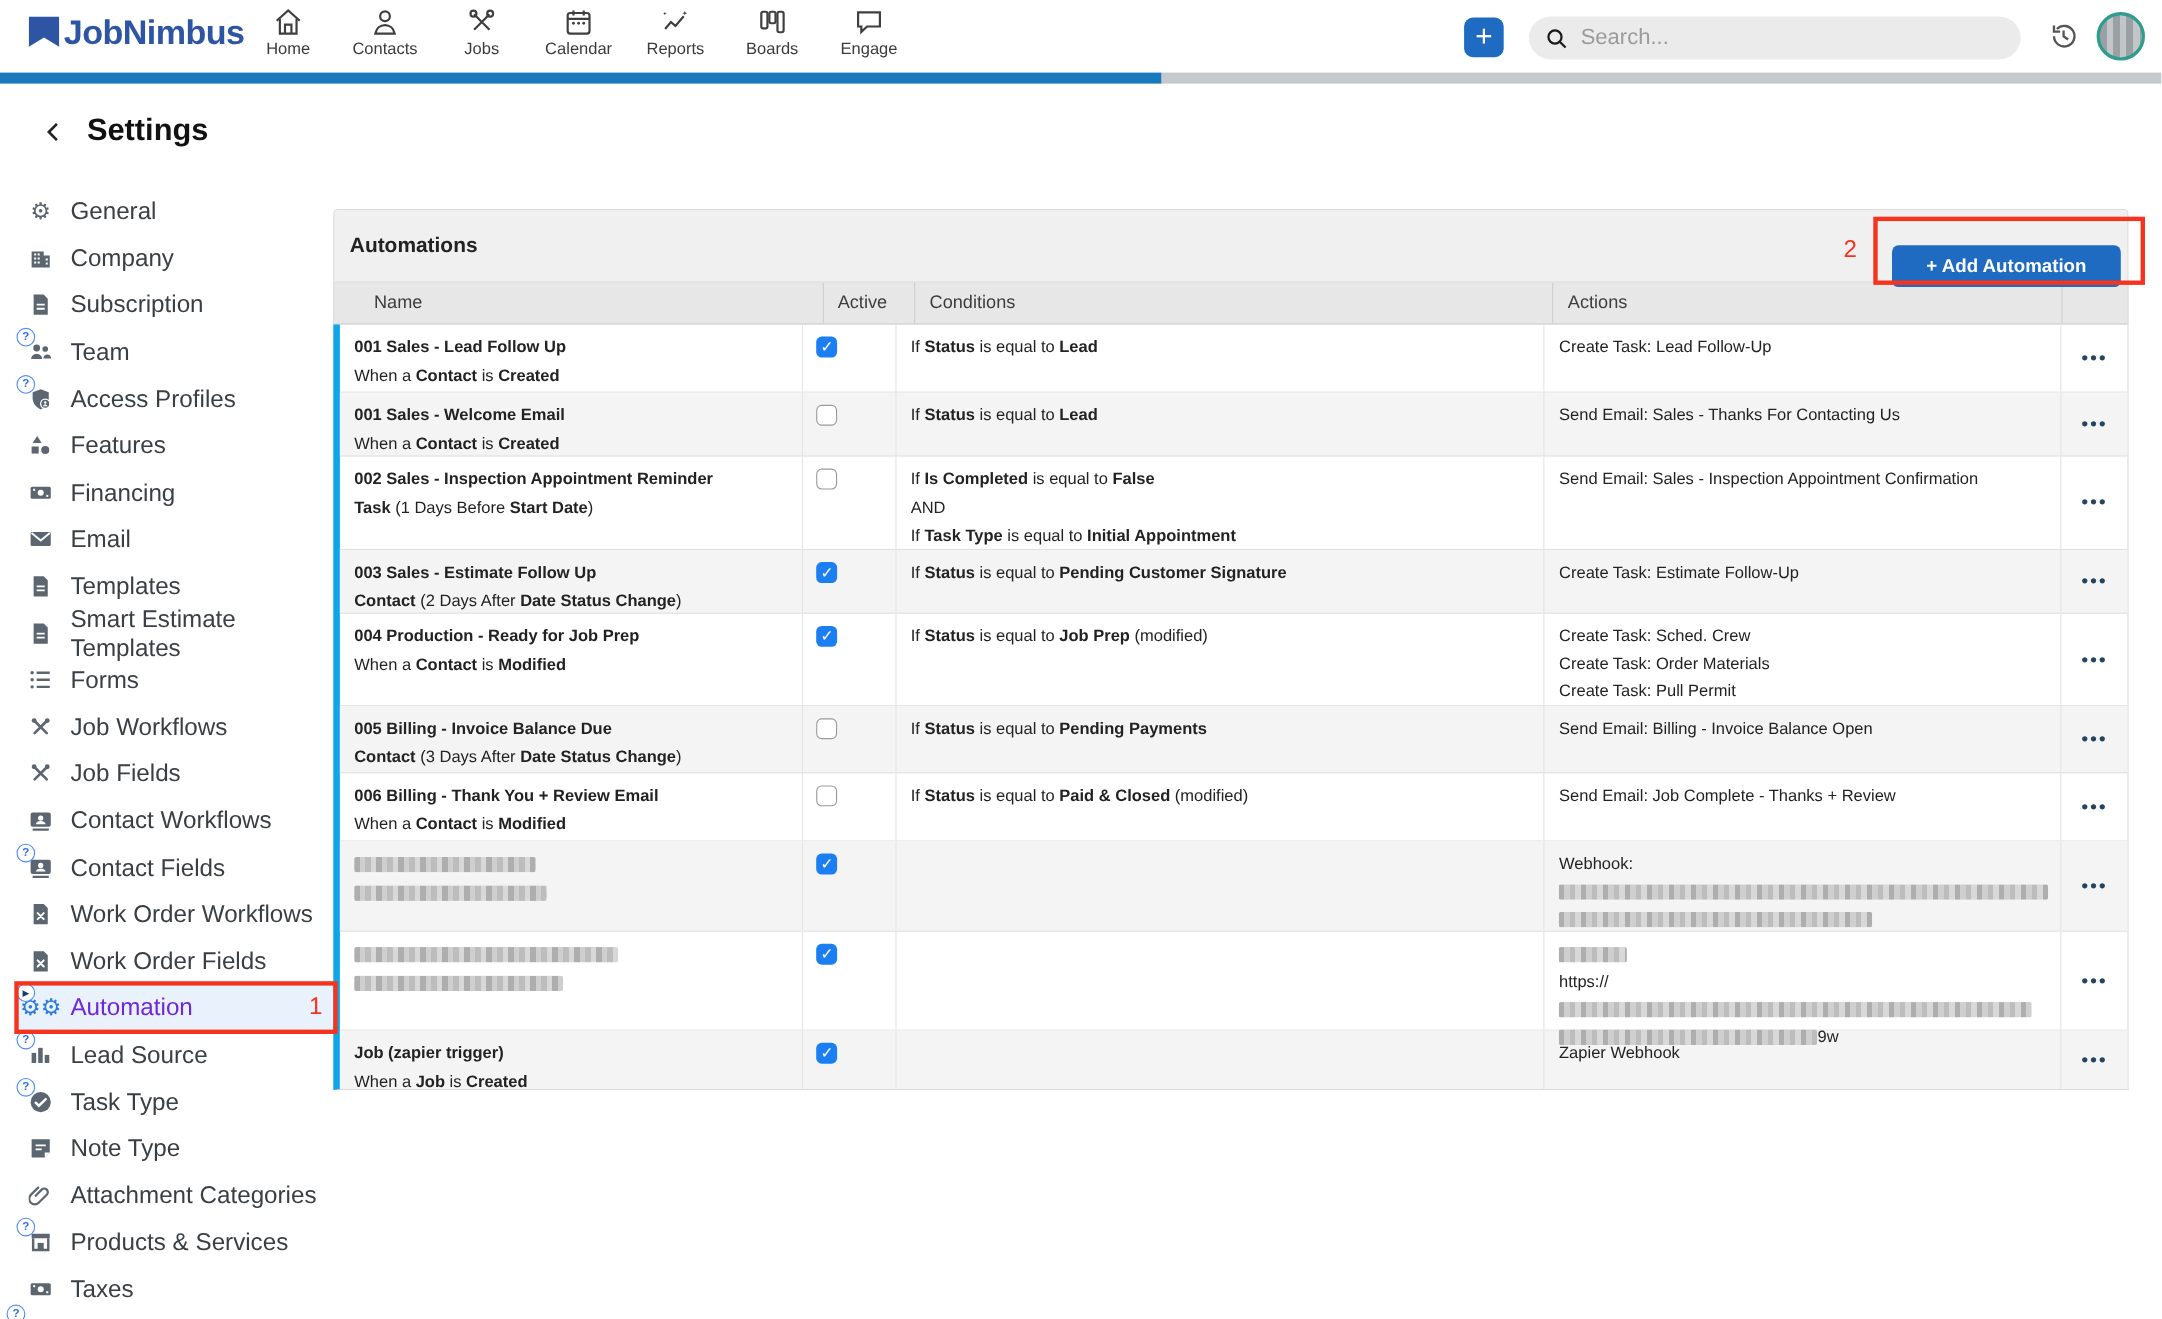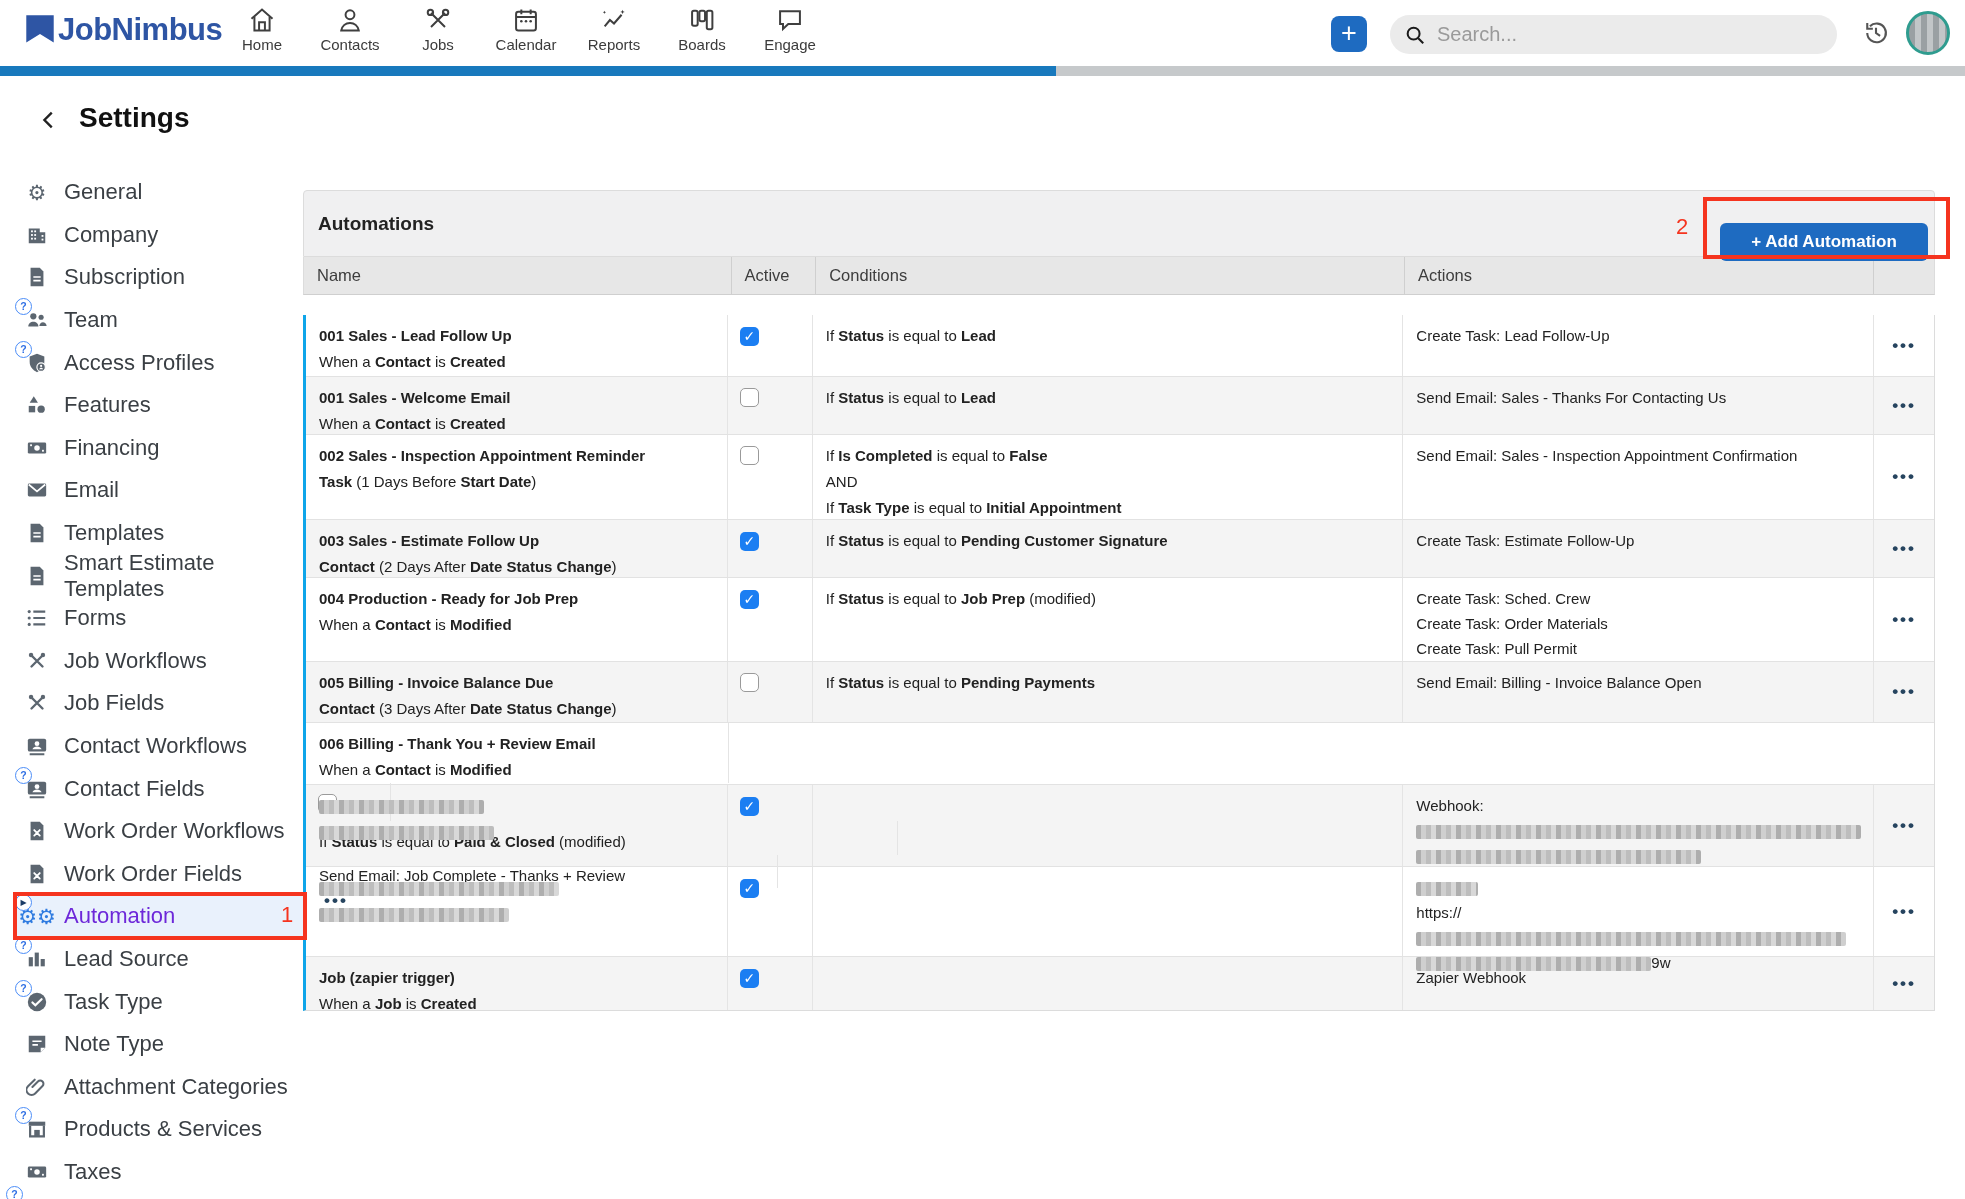--- a/index.html
+++ b/index.html
@@ -58,21 +58,21 @@
   .panel{position:absolute;left:303px;top:190px;width:1632px;}
   .panel-hd{height:67px;background:#f0f0f1;border:1px solid #dcdcdc;border-radius:4px 4px 0 0;
             box-sizing:border-box;display:flex;align-items:center;position:relative;}
   .panel-title{font-size:19px;font-weight:bold;color:#222;margin-left:14px;}
   .add-btn{position:absolute;right:6px;top:32px;width:208px;height:38px;border-radius:6px;background:#1e6bc1;
            color:#fff;font-size:17px;font-weight:bold;display:flex;align-items:center;justify-content:center;cursor:pointer;}
   .thead{display:flex;height:38px;background:#e7e7e7;border-left:1px solid #dcdcdc;border-right:1px solid #dcdcdc;
          border-bottom:1px solid #cfcfcf;box-sizing:border-box;}
   .th{font-size:16.5px;color:#3d3d3d;line-height:36px;padding-left:13px;box-sizing:border-box;border-right:1px solid #cfcfcf;}
   .th:last-child{border-right:none;}
-  .tbody{border-left:3px solid #0ea5e9;border-right:1px solid #dcdcdc;border-bottom:1px solid #dcdcdc;box-sizing:border-box;margin-top:20px;}
+  .tbody{border-left:6px solid #0ea5e9;border-right:1px solid #dcdcdc;border-bottom:1px solid #dcdcdc;box-sizing:border-box;}
   .trow{display:flex;box-sizing:border-box;border-bottom:1px solid #e2e2e2;}
   .trow:last-child{border-bottom:none;}
   .trow.alt{background:#f4f4f4;}
   .td{box-sizing:border-box;border-right:1px solid #e4e4e4;padding:8px 10px 0 13px;font-size:15px;line-height:26px;color:#222;}
   .td:last-child{border-right:none;}
   .c-name{width:423px;}
   .c-active{width:85px;padding-left:12px;}
   .c-cond{width:592px;}
   .c-act{width:472px;line-height:25px;}
   .c-menu{width:60px;display:flex;align-items:center;justify-content:center;padding:0;}
@@ -432,21 +432,21 @@
     </div>
   </div>
 <div class="badge partial">?</div>
 
 <div class="panel">
   <div class="panel-hd">
     <span class="panel-title">Automations</span>
     <div class="add-btn">+ Add Automation</div>
   </div>
   <div class="thead" id="thead">
-      <div class="th" style="width: 430px;">Name</div>
+      <div class="th" style="width: 430px; margin-left: 23px;">Name</div>
       <div class="th" style="width: 85px;">Active</div>
       <div class="th" style="width: 592px;">Conditions</div>
       <div class="th" style="width: 472px;">Actions</div>
       <div class="th" style="width: 60px;"></div>
     </div>
   <div class="tbody" id="tbody">
       <div class="trow" style="height: 62px;">
         <div class="td c-name">
           <div><span class="b">001 Sales - Lead Follow Up</span></div>
           <div><span>When a </span><span class="b">Contact</span><span> is </span><span class="b">Created</span></div>
@@ -539,21 +539,21 @@
         <div class="td c-cond">
           <div><span>If </span><span class="b">Status</span><span> is equal to </span><span class="b">Pending Payments</span></div>
         </div>
         <div class="td c-act">
           <div><span>Send Email: Billing - Invoice Balance Open</span></div>
         </div>
         <div class="td c-menu">
           <span class="dots">•••</span>
         </div>
       </div>
-      <div class="trow" style="height: 62px; flex-direction: column;">
+      <div class="trow" style="height: 62px;">
         <div class="td c-name">
           <div><span class="b">006 Billing - Thank You + Review Email</span></div>
           <div><span>When a </span><span class="b">Contact</span><span> is </span><span class="b">Modified</span></div>
         </div>
         <div class="td c-active"><span class="cb off"></span></div>
         <div class="td c-cond">
           <div><span>If </span><span class="b">Status</span><span> is equal to </span><span class="b">Paid &amp; Closed</span><span> (modified)</span></div>
         </div>
         <div class="td c-act">
           <div><span>Send Email: Job Complete - Thanks + Review</span></div>

